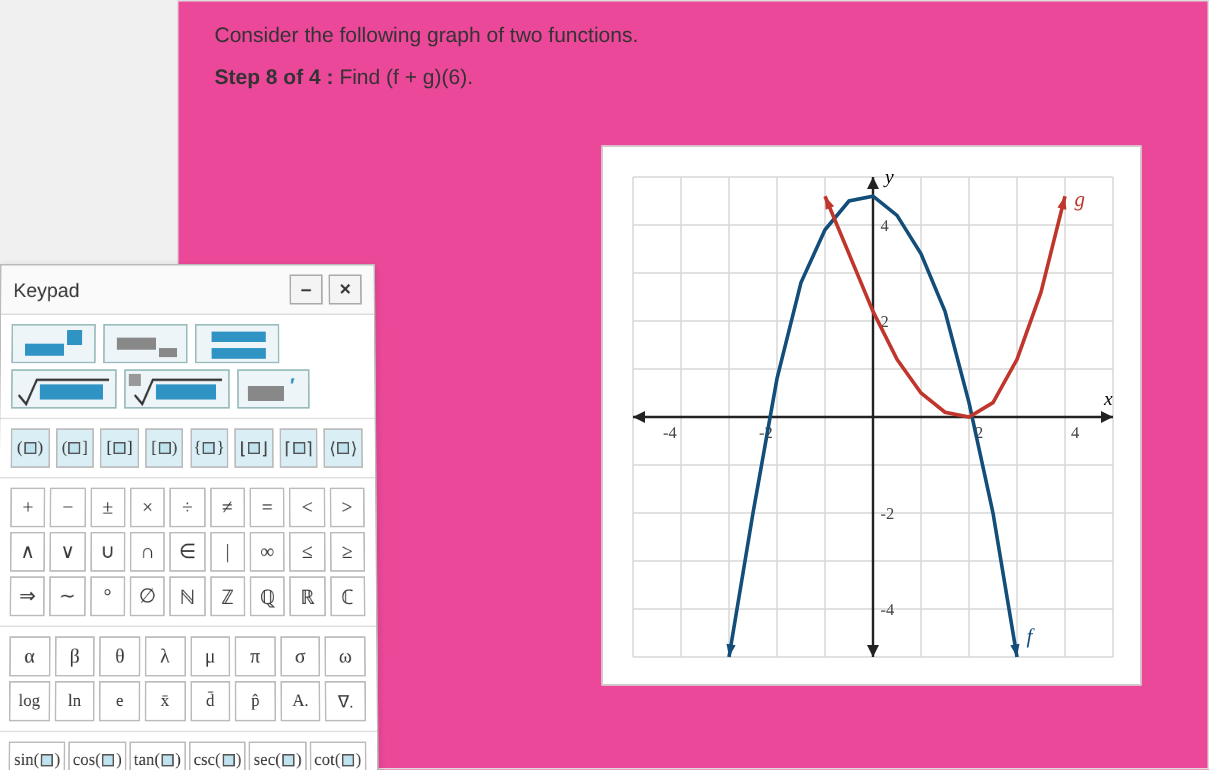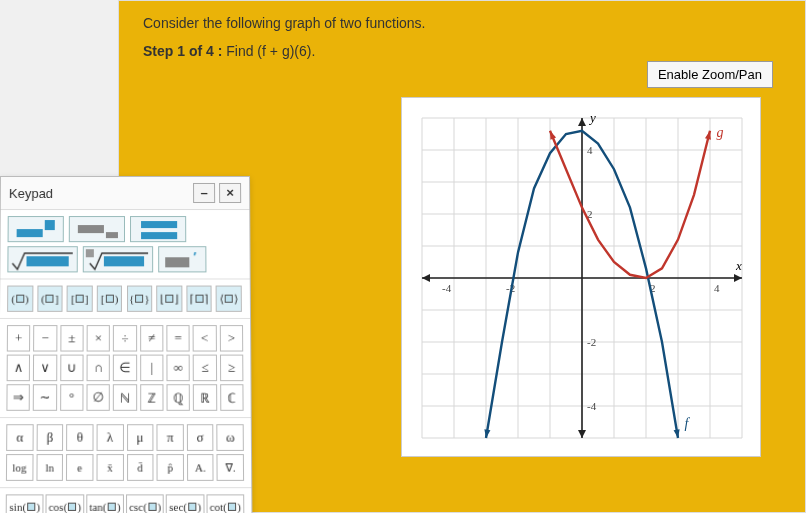--- a/index.html
+++ b/index.html
@@ -12,21 +12,21 @@
     position: relative;
     font-size: 13px;
     color: #333;
   }
   .question-panel {
     position: absolute;
     left: 118px;
     top: 0;
     right: 0;
     bottom: 0;
-    background: #eab308;
+    background: #ec4899;
     border: 1px solid #ddd;
     padding: 14px 20px 14px 24px;
   }
   .prompt { font-size: 14px; margin-bottom: 12px; }
   .step { font-size: 14px; margin-bottom: 8px; }
   .step b { font-weight: bold; }
   .graph-wrap {
     position: absolute;
     right: 24px;
     top: 56px;
@@ -99,26 +99,25 @@
   .kp-row.trig { gap:2px; }
   svg { display:block; }
   .placeholder-box { display:inline-block; width:8px; height:8px; border:1px solid #555; background:#bfe3ef; margin:0 1px; vertical-align:middle;}
 </style>
 </head>
 <body>
 
 <div class="question-panel">
   <p class="prompt">Consider the following graph of two functions.</p>
   <p class="step">
-    <b>Step 1 of 4 :</b>
+    <b>Step 8 of 4 :</b>
     <span>Find (f + g)(6).</span>
   </p>
 
   <div class="graph-wrap">
-    <button class="zoom-btn">Enable Zoom/Pan</button>
     <div class="graph-box">
       <svg id="chart-svg" viewBox="0 0 360 360" width="360" height="360">
           <line x1="20" y1="340" x2="20" y2="20" stroke="#d7d7d7" stroke-width="1"></line>
           <line x1="52" y1="340" x2="52" y2="20" stroke="#d7d7d7" stroke-width="1"></line>
           <line x1="84" y1="340" x2="84" y2="20" stroke="#d7d7d7" stroke-width="1"></line>
           <line x1="116" y1="340" x2="116" y2="20" stroke="#d7d7d7" stroke-width="1"></line>
           <line x1="148" y1="340" x2="148" y2="20" stroke="#d7d7d7" stroke-width="1"></line>
           <line x1="180" y1="340" x2="180" y2="20" stroke="#d7d7d7" stroke-width="1"></line>
           <line x1="212" y1="340" x2="212" y2="20" stroke="#d7d7d7" stroke-width="1"></line>
           <line x1="244" y1="340" x2="244" y2="20" stroke="#d7d7d7" stroke-width="1"></line>

